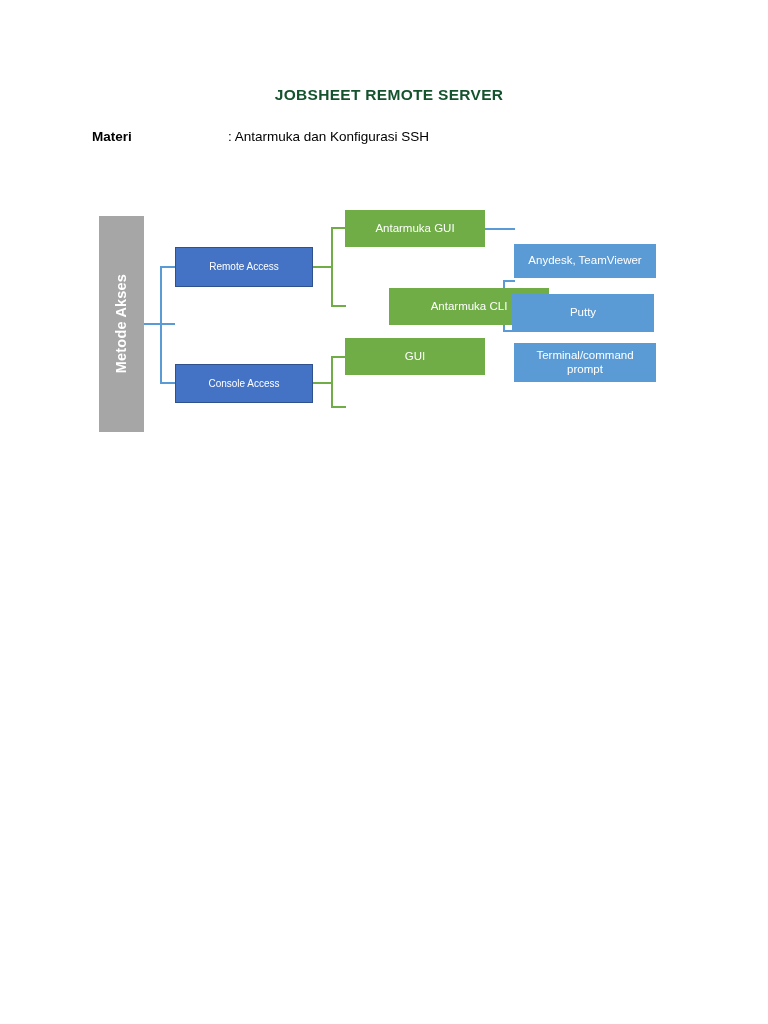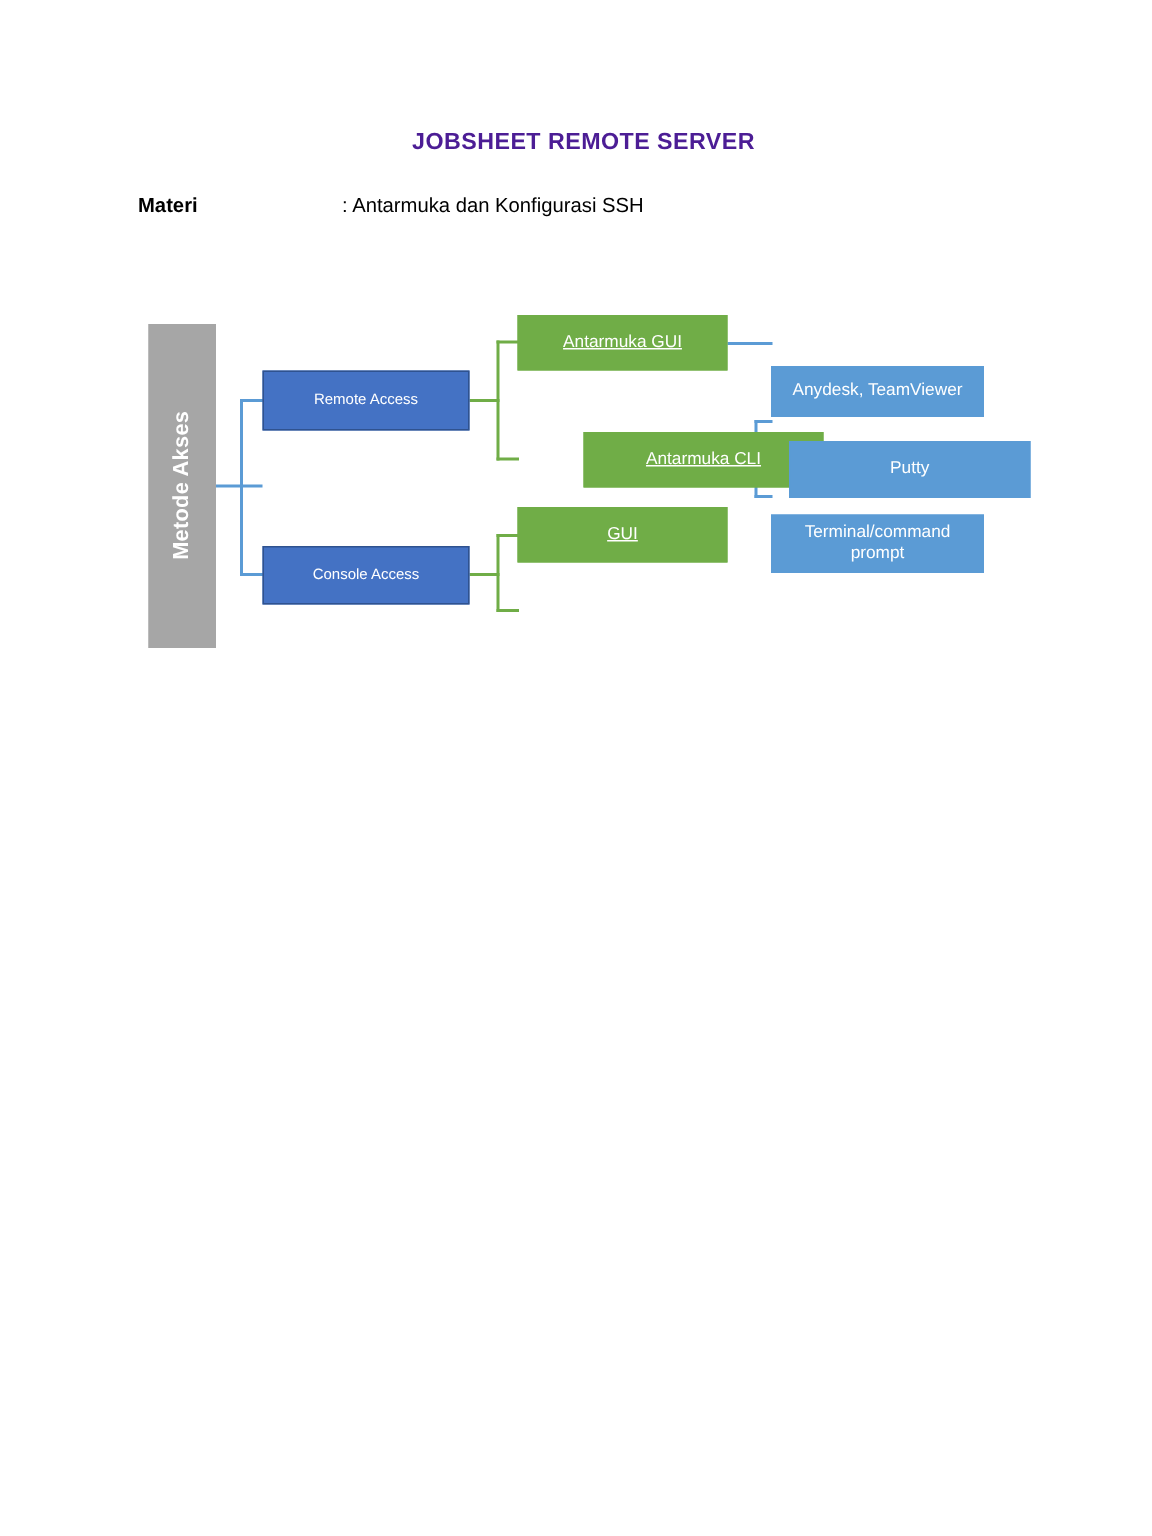--- a/index.html
+++ b/index.html
@@ -27,21 +27,21 @@
   
   .doc-title {
     position: absolute;
     left: 0;
     top: 86px;
     width: 768px;
     text-align: center;
     font-size: 15.5px;
     font-weight: bold;
     letter-spacing: 0.3px;
-    color: #4c1d95;
+    color: #14532d;
     padding-left: 10px;
     box-sizing: border-box;
   }
 
   .materi-row {
     position: absolute;
     left: 92px;
     top: 129px;
     width: 600px;
     height: 20px;
@@ -107,36 +107,35 @@
     font-size: 10px;
   }
   .n-remote  { left: 175px; top: 247px; width: 138px; height: 40px; }
   .n-console { left: 175px; top: 364px; width: 138px; height: 39px; }
 
   
   .node-green {
     background: #70ad47;
     border: 1px solid #70ad47;
     font-size: 11.5px;
-    text-decoration: underline;
   }
   .n-agui { left: 345px; top: 210px; width: 140px; height: 37px; }
   .n-acli { left: 345px; top: 288px; width: 160px; height: 37px; margin-left: 44px; }
   .n-gui  { left: 345px; top: 338px; width: 140px; height: 37px; }
   .n-cli  { left: 345px; top: 389px; width: 140px; height: 38px; }
 
   
   .node-lblue {
     background: #5b9bd5;
     border: 1px solid #5b9bd5;
     font-size: 11.5px;
     margin-top: 32px;
   }
   .n-anydesk  { left: 514px; top: 212px; width: 142px; height: 34px; }
-  .n-putty    { left: 526px; top: 262px; width: 161px; height: 38px; }
+  .n-putty    { left: 512px; top: 262px; width: 142px; height: 38px; }
   .n-terminal { left: 514px; top: 311px; width: 142px; height: 39px; }
 
   
   .conn {
     position: absolute;
   }
   .c-blue  { background: #5b9bd5; }
   .c-green { background: #70ad47; }
 
   

